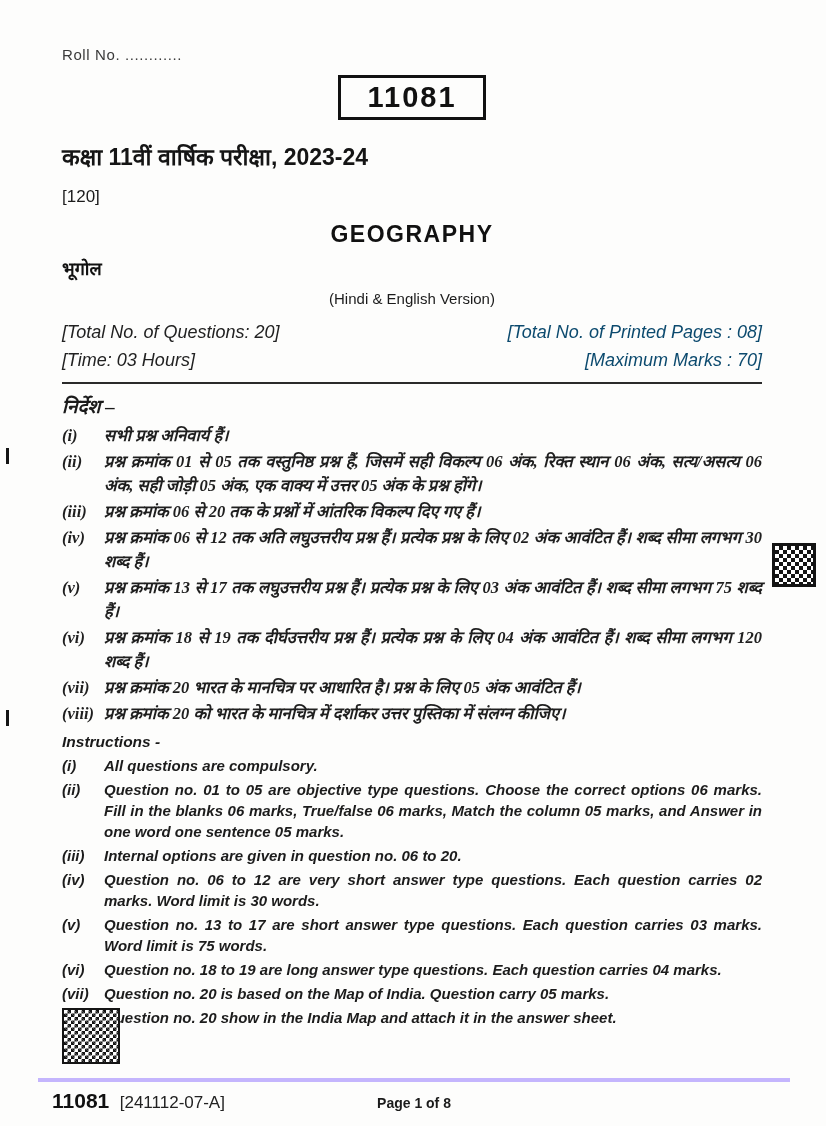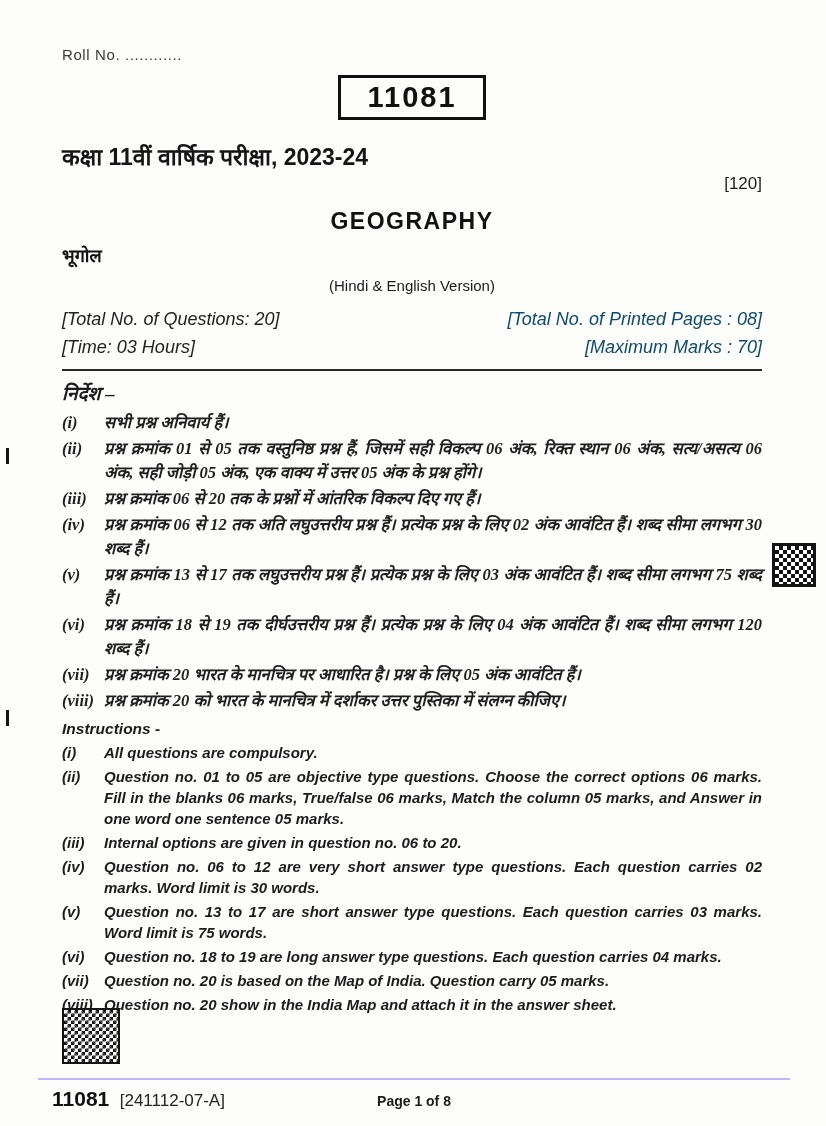--- a/index.html
+++ b/index.html
@@ -32,22 +32,22 @@
     letter-spacing: 2px;
     color: #111;
   }
   .exam-title {
     margin-top: 20px;
     font-size: 23px;
     font-weight: 700;
     color: #151515;
   }
   .set-code {
-    margin-top: 2px;
-    text-align: right;
+    margin-top: 15px;
+    text-align: left;
     font-size: 17px;
   }
   .subject-en {
     margin-top: 14px;
     text-align: center;
     font-size: 23px;
     font-weight: 800;
     letter-spacing: 1.5px;
     color: #111;
   }
@@ -143,21 +143,21 @@
     position: absolute;
     left: 6px; width: 3px; height: 16px;
     background: #151515;
   }
   .m1 { top: 448px; }
   .m2 { top: 710px; }
   
   .footer {
     position: absolute;
     left: 38px; right: 36px; bottom: 6px;
-    border-top: 2px solid #c4b5fd;
+    border-top: 4px solid #c4b5fd;
     padding-top: 7px;
     height: 42px;
   }
   .f-code {
     font-weight: 700;
     font-size: 21px;
     color: #111;
     margin-left: 14px;
   }
   .f-batch {

